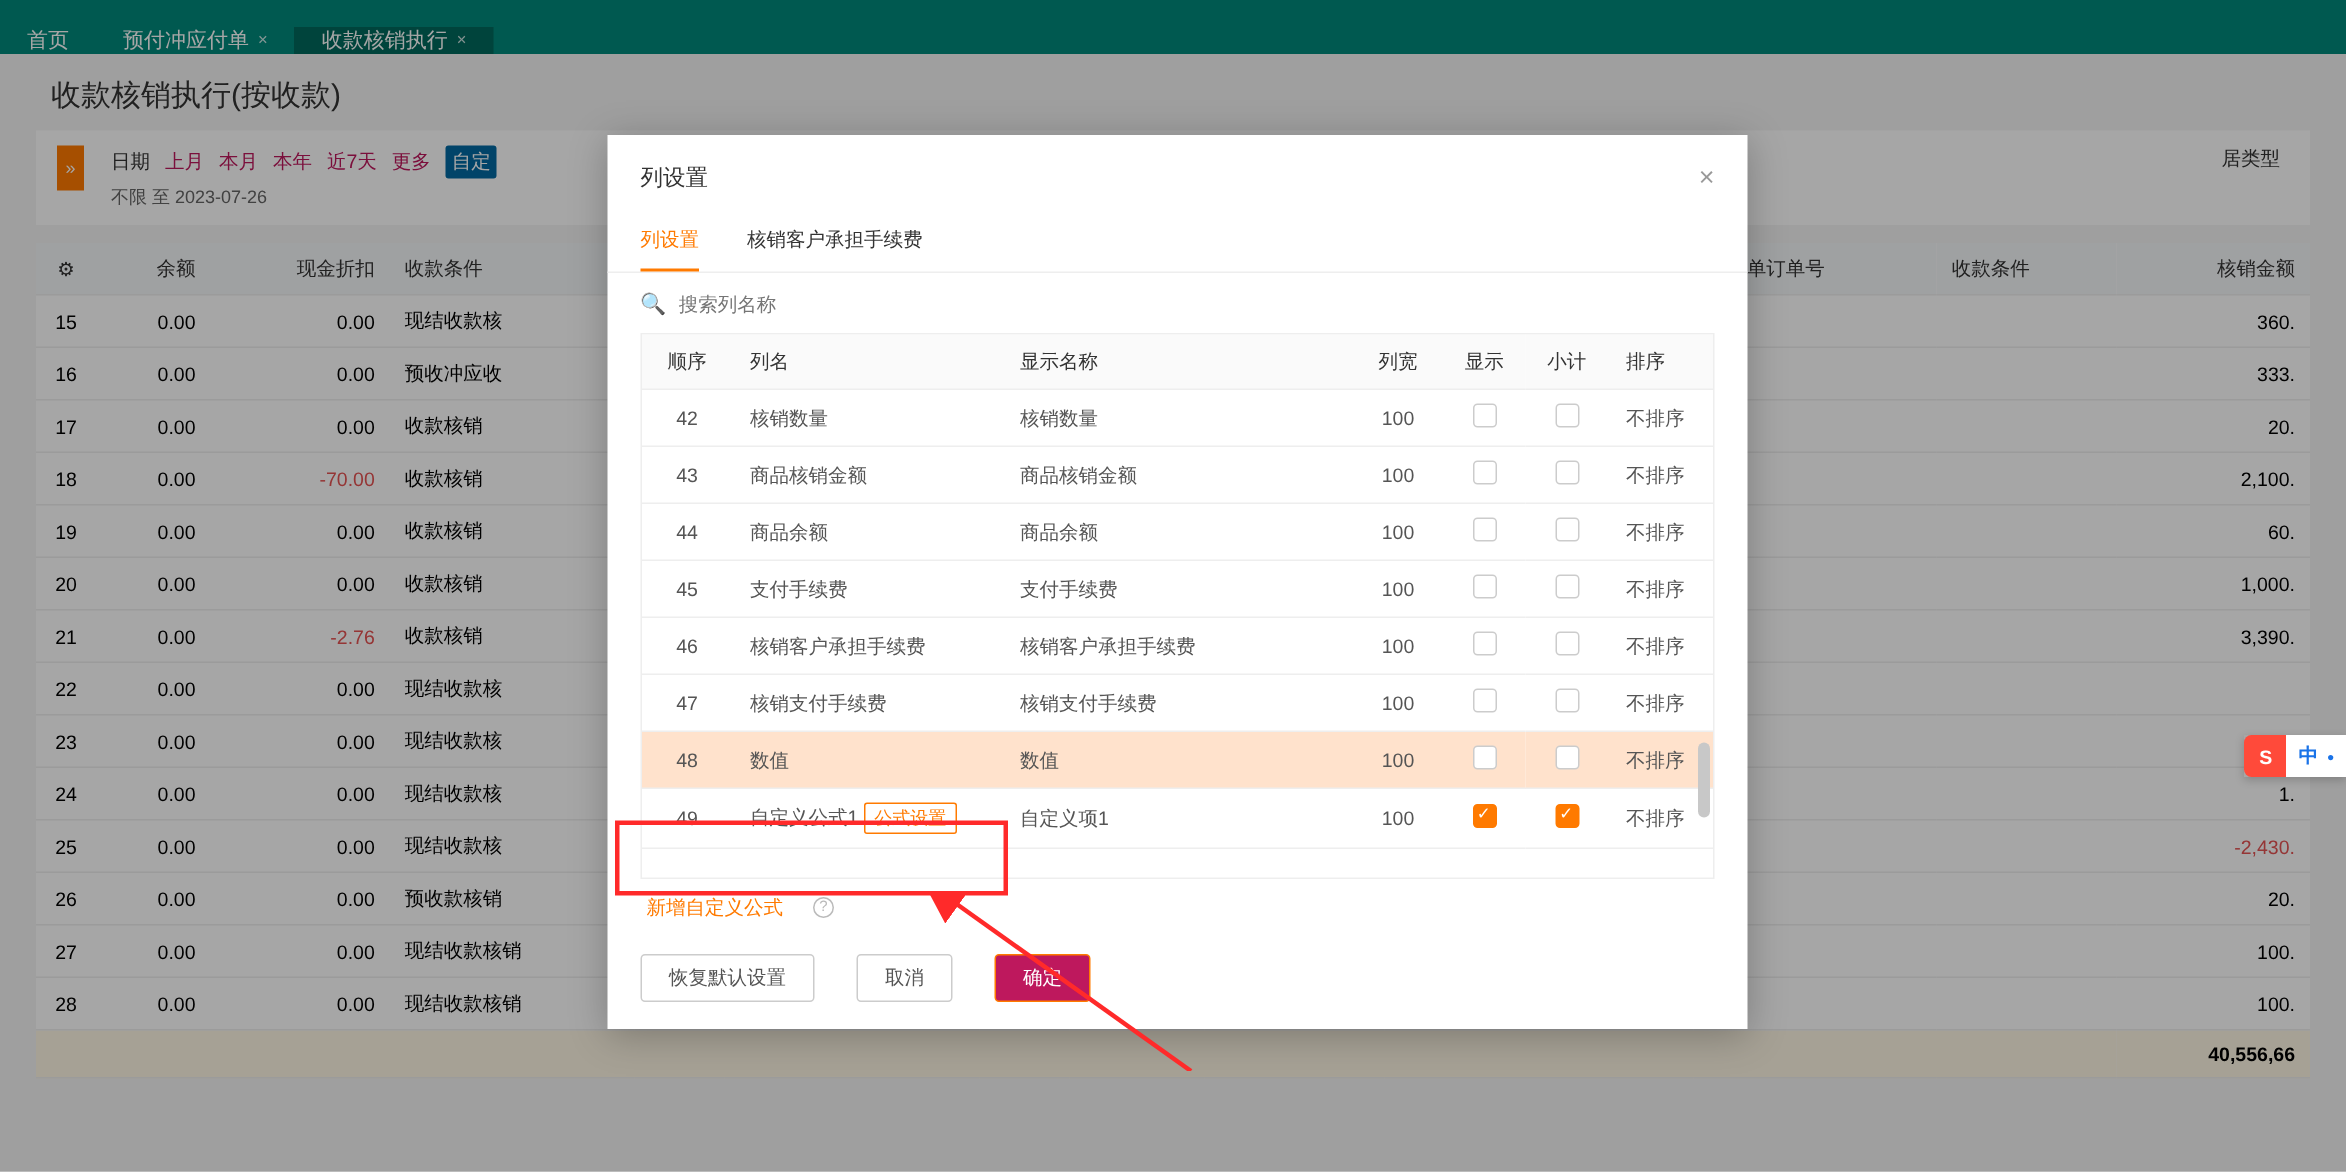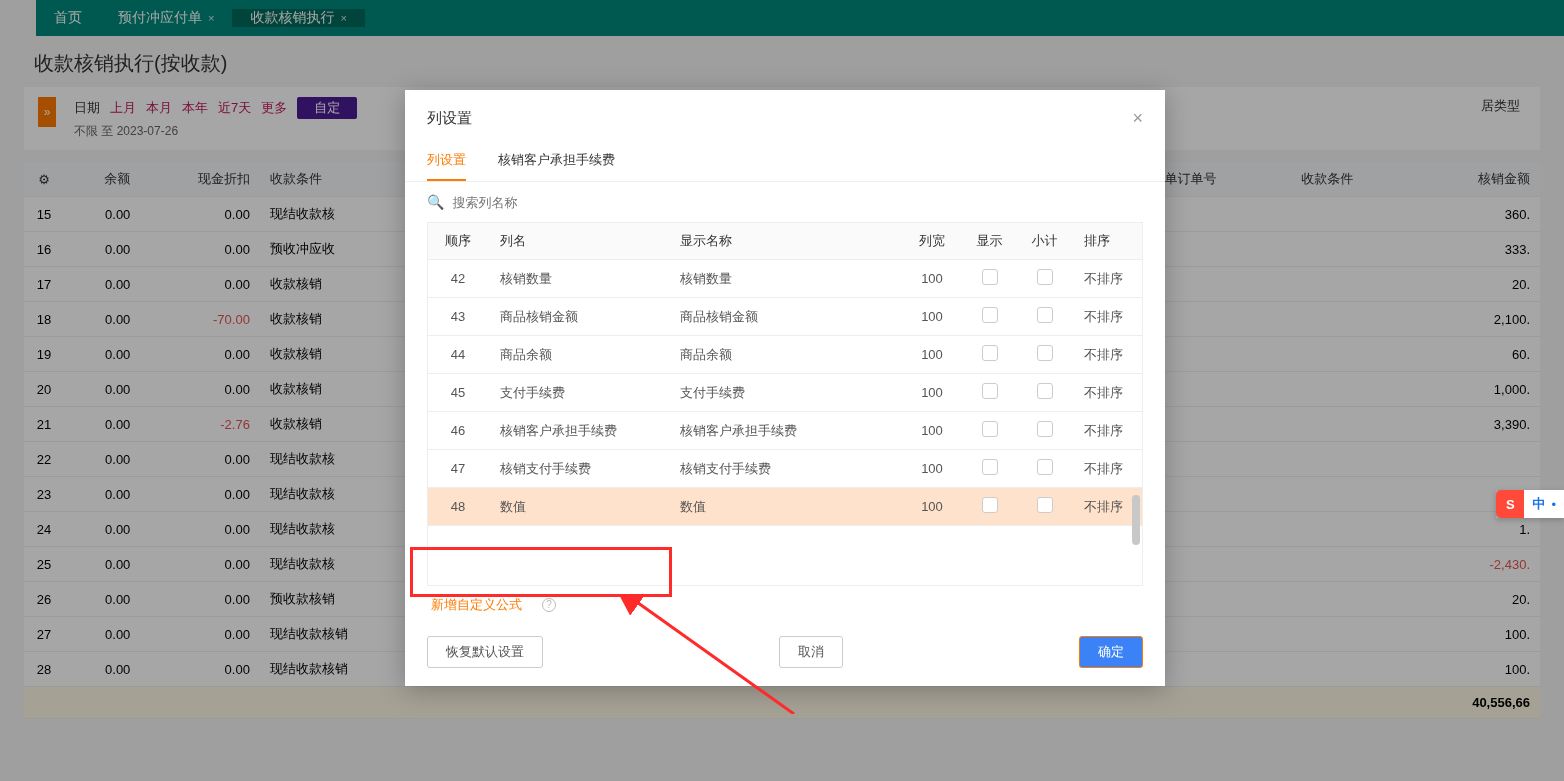--- a/index.html
+++ b/index.html
@@ -10,22 +10,21 @@
       position: relative;
       width: 1564px;
       height: 781px;
       overflow: hidden;
     }
     .top-tabs {
       display: flex;
       height: 36px;
       background: #00897b;
       color: #fff;
-      align-items: center;
-      margin-left: 36px;
+      align-items: flex-end;
     }
     .top-tab {
       padding: 0 18px;
       display: flex;
       align-items: center;
       gap: 6px;
       cursor: pointer;
       font-size: 14px;
     }
     .top-tab.active { background: #00695c; }
@@ -52,21 +51,21 @@
       background: #ff7a00;
       color: #fff;
       display: flex;
       align-items: center;
       justify-content: center;
       font-size: 12px;
     }
     .filter-seg { color: #666; display: flex; gap: 10px; align-items: center; flex-wrap: wrap; }
     .filter-label { color: #333; }
     .filter-link { color: #be185d; cursor: pointer; }
-    .filter-cust { background:#4c1d95; color:#fff; padding:2px 17px; border-radius:2px; }
+    .filter-cust { background:#0369a1; color:#fff; padding:2px 4px; border-radius:2px; }
     .filter-sub { color:#666; margin-top:4px; font-size:12px; }
 
     .data-area {
       margin: 0 24px;
       background: #fff;
     }
     table.grid {
       width: 100%;
       border-collapse: collapse;
       font-size: 13px;
@@ -131,25 +130,25 @@
     .chk.on { background:#ff7a00; border-color:#ff7a00; position:relative; }
     .chk.on::after { content:"✓"; color:#fff; font-size:11px; position:absolute; left:2px; top:-1px; }
 
     .scroll-thumb { position:absolute; right:2px; bottom:40px; width:8px; height:50px; background:#c8c8c8; border-radius:4px; }
 
     .add-link { padding:10px 26px; color:#ff7a00; font-size:13px; display:flex; gap:20px; align-items:center; }
     .help-ic { display:inline-block; width:14px; height:14px; border:1px solid #bbb; border-radius:50%; font-size:10px; color:#bbb; text-align:center; line-height:12px; }
 
     .modal-footer {
       padding: 12px 22px 18px;
-      display:flex; justify-content:space-between; gap:28px;
+      display:flex; justify-content:flex-start; gap:28px;
     }
     .btn { padding:6px 18px; border-radius:3px; font-size:13px; cursor:pointer; }
     .btn-default { background:#fff; border:1px solid #ccc; color:#555; }
-    .btn-primary { background:#3b82f6; border:1px solid #ff7a00; color:#fff; }
+    .btn-primary { background:#be185d; border:1px solid #ff7a00; color:#fff; }
 
     
     .annot-box {
       position:absolute; border:3px solid #ff2a2a;
       left:410px; top:547px; width:262px; height:50px;
       pointer-events:none;
     }
     .annot-arrow {
       position:absolute; left:614px; top:594px; width:200px; height:120px;
       pointer-events:none;
@@ -527,20 +526,29 @@
           </tr>
           <tr class="selected">
             <td class="center">48</td>
             <td>数值</td>
             <td>数值</td>
             <td class="center">100</td>
             <td class="center"><span class="chk"></span></td>
             <td class="center"><span class="chk"></span></td>
             <td>不排序</td>
           </tr>
+          <tr class="highlighted">
+            <td class="center">49</td>
+            <td>自定义公式1 <button class="formula-btn">公式设置</button></td>
+            <td>自定义项1</td>
+            <td class="center">100</td>
+            <td class="center"><span class="chk on"></span></td>
+            <td class="center"><span class="chk on"></span></td>
+            <td>不排序</td>
+          </tr>
         </tbody>
     </table>
     <div class="scroll-thumb"></div>
   </div>
   <div class="add-link">
     <span>新增自定义公式</span>
     <span class="help-ic">?</span>
   </div>
   <div class="modal-footer">
     <button class="btn btn-default">恢复默认设置</button>

